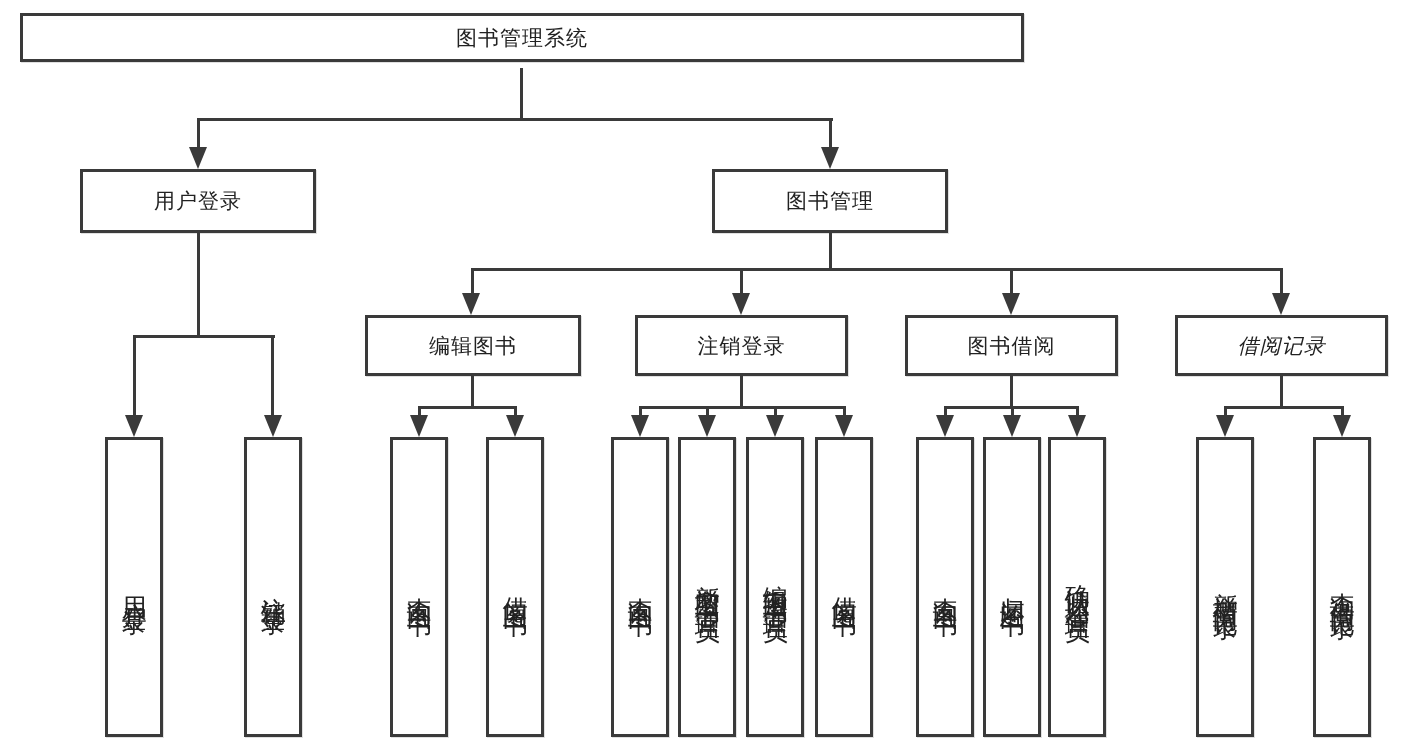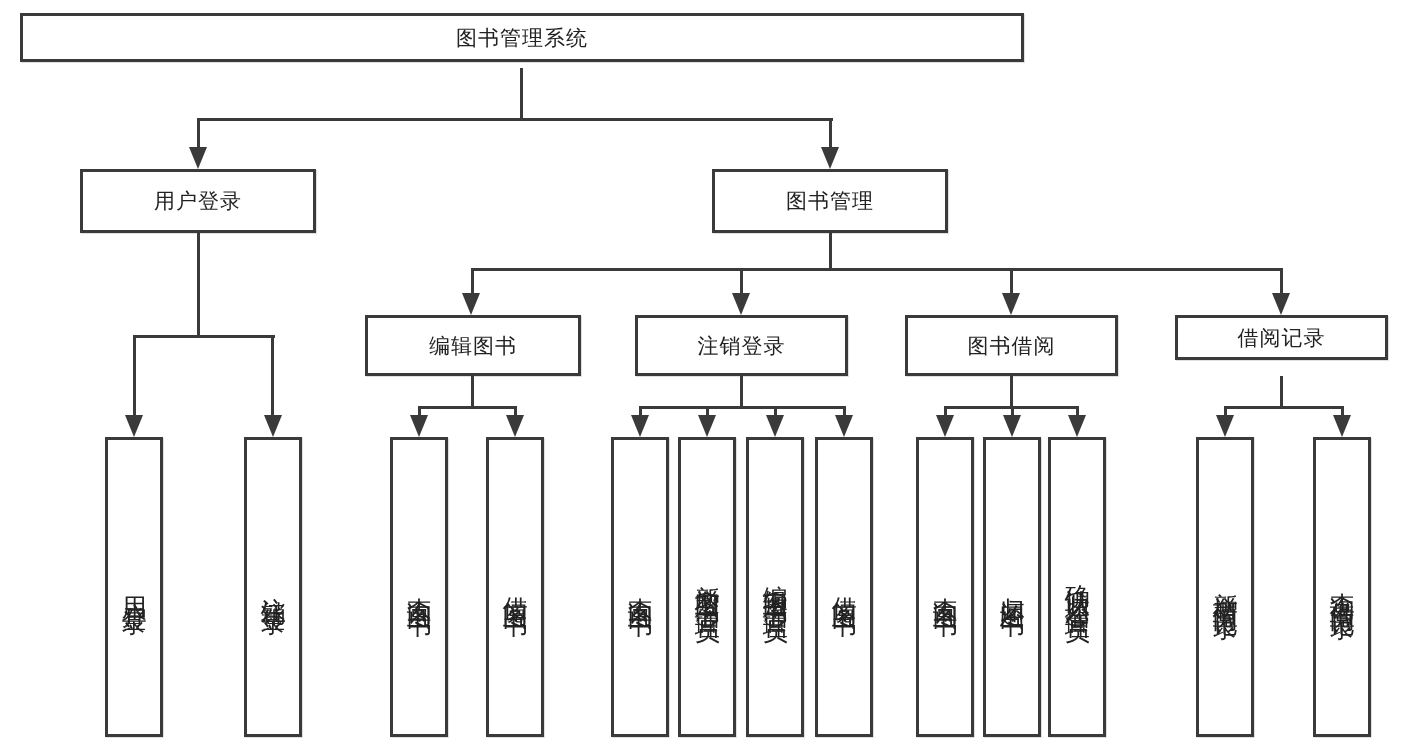--- a/index.html
+++ b/index.html
@@ -75,21 +75,21 @@
 
   <div class="box h" style="left:365px; top:315px; width:216px; height:61px;">
     <span>编辑图书</span>
   </div>
   <div class="box h" style="left:635px; top:315px; width:213px; height:61px;">
     <span>注销登录</span>
   </div>
   <div class="box h" style="left:905px; top:315px; width:213px; height:61px;">
     <span>图书借阅</span>
   </div>
-  <div class="box h" style="left:1175px; top:315px; width:213px; height:45px;">
+  <div class="box h" style="left:1175px; top:315px; width:213px; height:61px;font-style:italic;">
     <span>借阅记录</span>
   </div>
 
   <div class="box v" style="left:105px; top:437px; width:58px; height:300px;">
     <span>用户登录</span>
   </div>
   <div class="box v" style="left:244px; top:437px; width:58px; height:300px;">
     <span>注销登录</span>
   </div>
 

